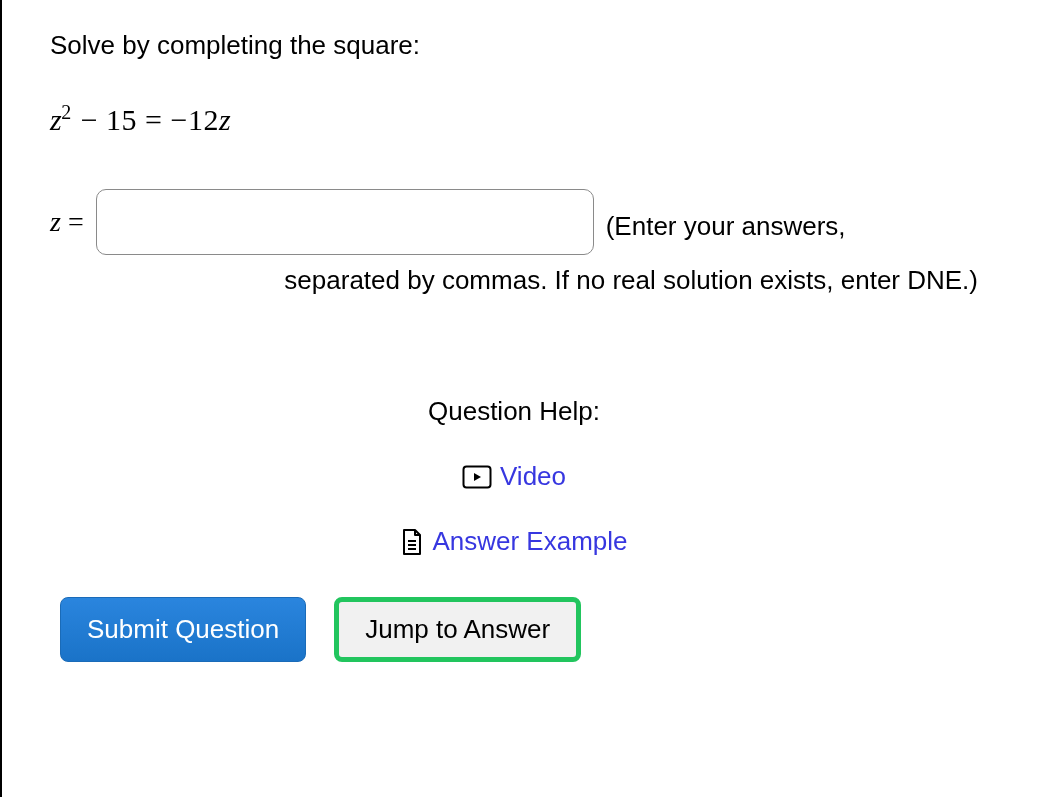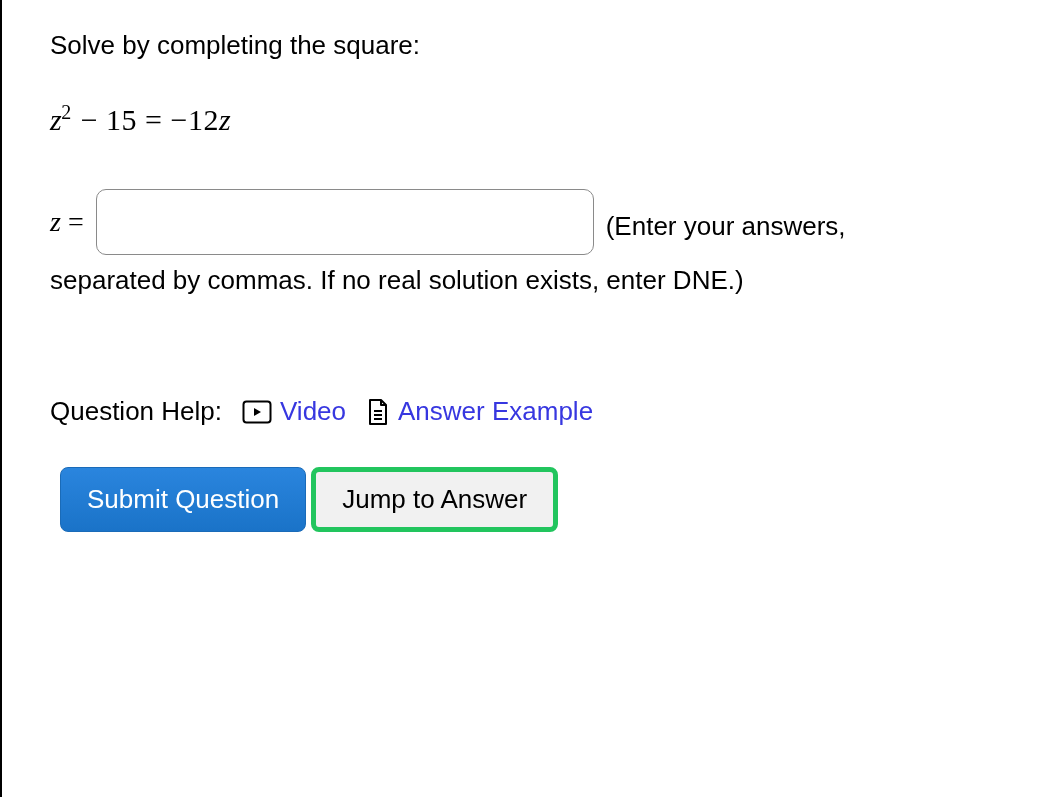--- a/index.html
+++ b/index.html
@@ -56,47 +56,49 @@
     background: #fff;
   }
   .hint-inline {
     font-size: 26px;
     margin-left: 6px;
     margin-top: 8px;
   }
   .hint-rest {
     font-size: 26px;
     margin-bottom: 100px;
+    text-align: right;
   }
   .help-row {
     display: flex;
     align-items: center;
-    gap: 20px;
+    gap: 34px;
     margin-bottom: 40px;
+    flex-direction: column;
   }
   .help-label {
     font-size: 26px;
   }
   .help-link {
     color: #3737e0;
     font-size: 26px;
     text-decoration: none;
     display: flex;
     align-items: center;
     gap: 8px;
     cursor: pointer;
   }
   .icon-box {
     display: inline-flex;
     align-items: center;
     justify-content: center;
   }
   .btn-row {
     display: flex;
-    gap: 5px;
+    gap: 28px;
     margin-left: 10px;
   }
   .btn {
     font-family: inherit;
     font-size: 26px;
     padding: 12px 26px;
     border-radius: 8px;
     cursor: pointer;
     border: 1px solid transparent;
   }

